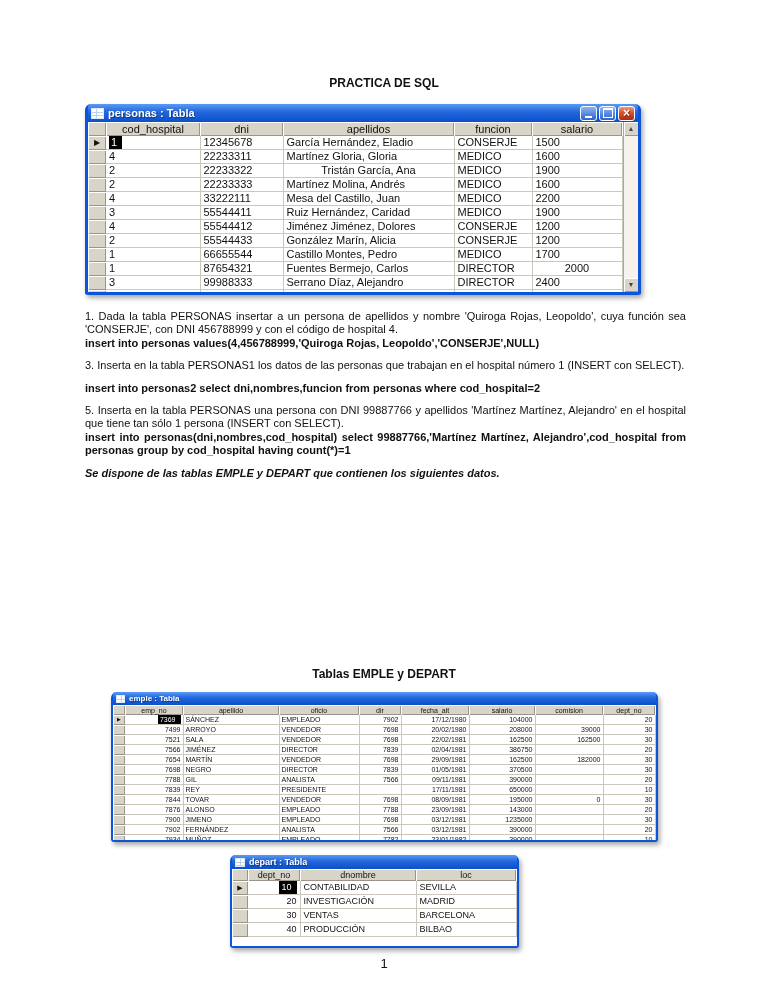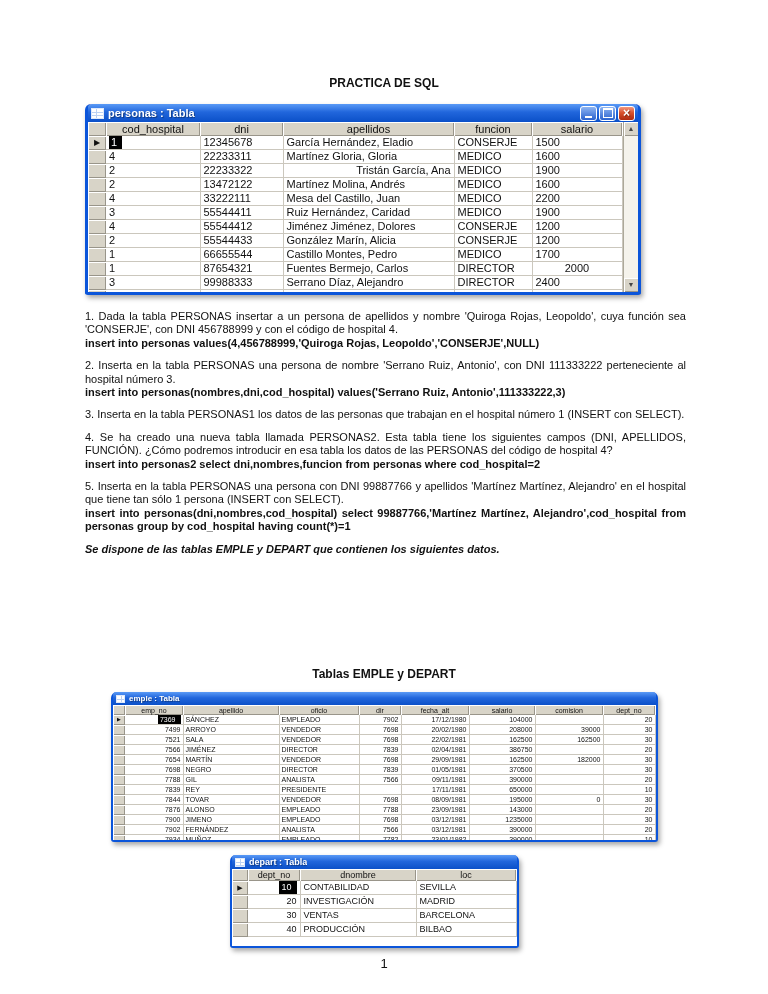--- a/index.html
+++ b/index.html
@@ -145,28 +145,28 @@
             <td style="text-align: left;">4</td>
             <td style="text-align: left;">22233311</td>
             <td style="text-align: left;">Martínez Gloria, Gloria</td>
             <td style="text-align: left;">MEDICO</td>
             <td style="text-align: left;">1600</td>
           </tr>
           <tr>
             <td class="sel mark"></td>
             <td style="text-align: left;">2</td>
             <td style="text-align: left;">22233322</td>
-            <td style="text-align: right;">Tristán García, Ana</td>
+            <td style="text-align: center;">Tristán García, Ana</td>
             <td style="text-align: left;">MEDICO</td>
             <td style="text-align: left;">1900</td>
           </tr>
           <tr>
             <td class="sel mark"></td>
             <td style="text-align: left;">2</td>
-            <td style="text-align: left;">13472122</td>
+            <td style="text-align: left;">22233333</td>
             <td style="text-align: left;">Martínez Molina, Andrés</td>
             <td style="text-align: left;">MEDICO</td>
             <td style="text-align: left;">1600</td>
           </tr>
           <tr>
             <td class="sel mark"></td>
             <td style="text-align: left;">4</td>
             <td style="text-align: left;">33222111</td>
             <td style="text-align: left;">Mesa del Castillo, Juan</td>
             <td style="text-align: left;">MEDICO</td>
@@ -237,28 +237,23 @@
     </div>
   </div>
 </div>
 
 <div class="content">
   <div class="exercise">
     <p class="question">1. Dada la tabla PERSONAS insertar a un persona de apellidos y nombre 'Quiroga Rojas, Leopoldo', cuya función sea 'CONSERJE', con DNI 456788999 y con el código de hospital 4.</p>
     <p class="answer">insert into personas values(4,456788999,'Quiroga Rojas, Leopoldo','CONSERJE',NULL)</p>
   </div>
   <div class="exercise">
-    <p class="question">2. Inserta en la tabla PERSONAS una persona de nombre 'Serrano Ruiz, Antonio', con DNI 111333222 perteneciente al hospital número 3.</p>
-    <p class="answer">insert into personas(nombres,dni,cod_hospital) values('Serrano Ruiz, Antonio',111333222,3)</p>
+    <p class="question">3. Inserta en la tabla PERSONAS1 los datos de las personas que trabajan en el hospital número 1 (INSERT con SELECT).</p>
   </div>
   <div class="exercise">
-    <p class="question">3. Inserta en la tabla PERSONAS1 los datos de las personas que trabajan en el hospital número 1 (INSERT con SELECT).</p>
-  </div>
-  <div class="exercise">
-    <p class="question">4. Se ha creado una nueva tabla llamada PERSONAS2. Esta tabla tiene los siguientes campos (DNI, APELLIDOS, FUNCIÓN). ¿Cómo podremos introducir en esa tabla los datos de las PERSONAS del código de hospital 4?</p>
     <p class="answer">insert into personas2 select dni,nombres,funcion from personas where cod_hospital=2</p>
   </div>
   <div class="exercise">
     <p class="question">5. Inserta en la tabla PERSONAS una persona con DNI 99887766 y apellidos 'Martínez Martínez, Alejandro' en el hospital que tiene tan sólo 1 persona (INSERT con SELECT).</p>
     <p class="answer">insert into personas(dni,nombres,cod_hospital) select 99887766,'Martínez Martínez, Alejandro',cod_hospital from personas group by cod_hospital having count(*)=1</p>
   </div>
   <p class="intro">Se dispone de las tablas EMPLE y DEPART que contienen los siguientes datos.</p>
 </div>
 
 <div class="tables-heading">Tablas EMPLE y DEPART</div>

